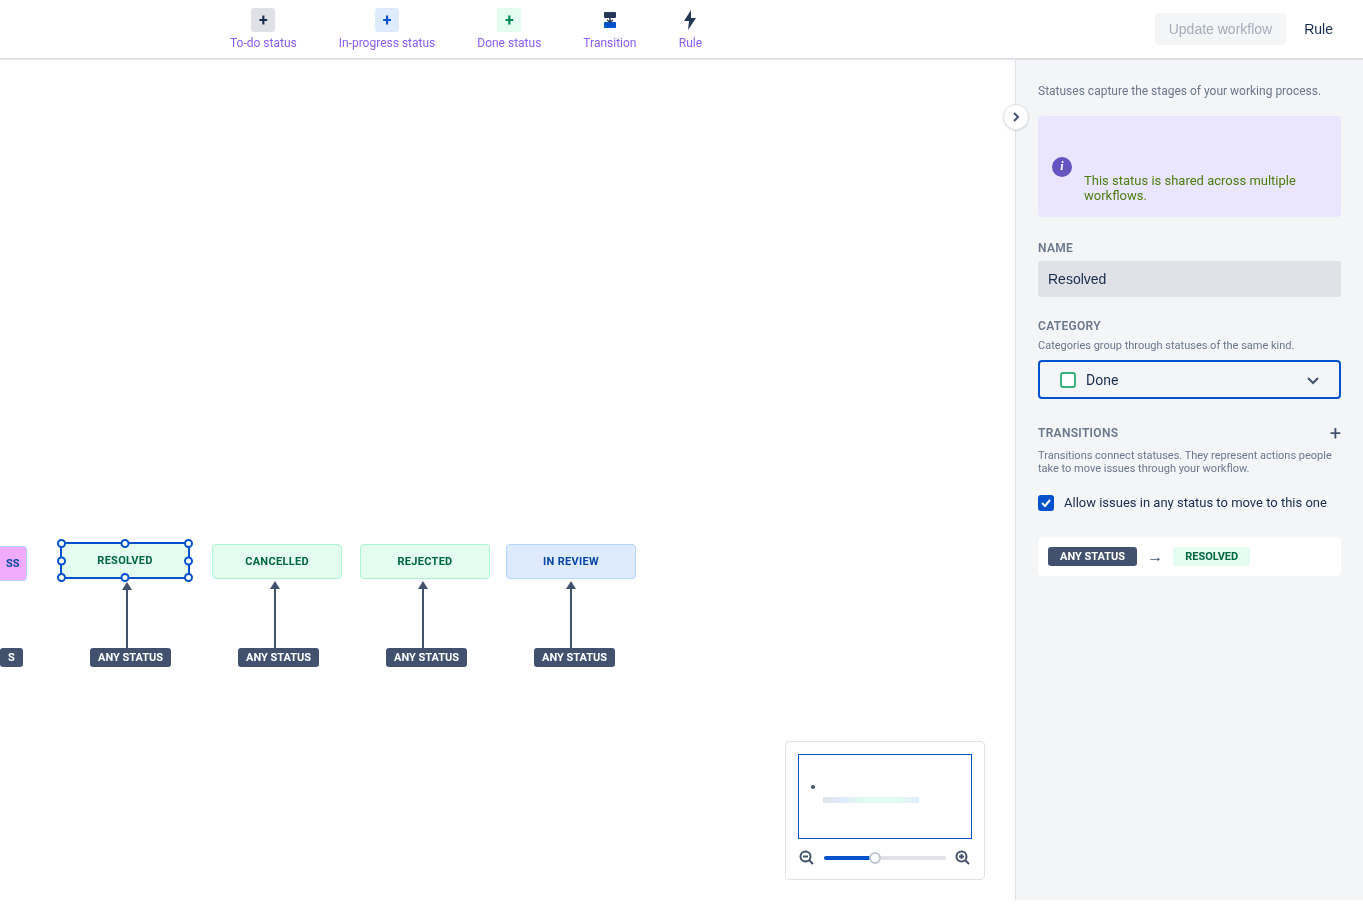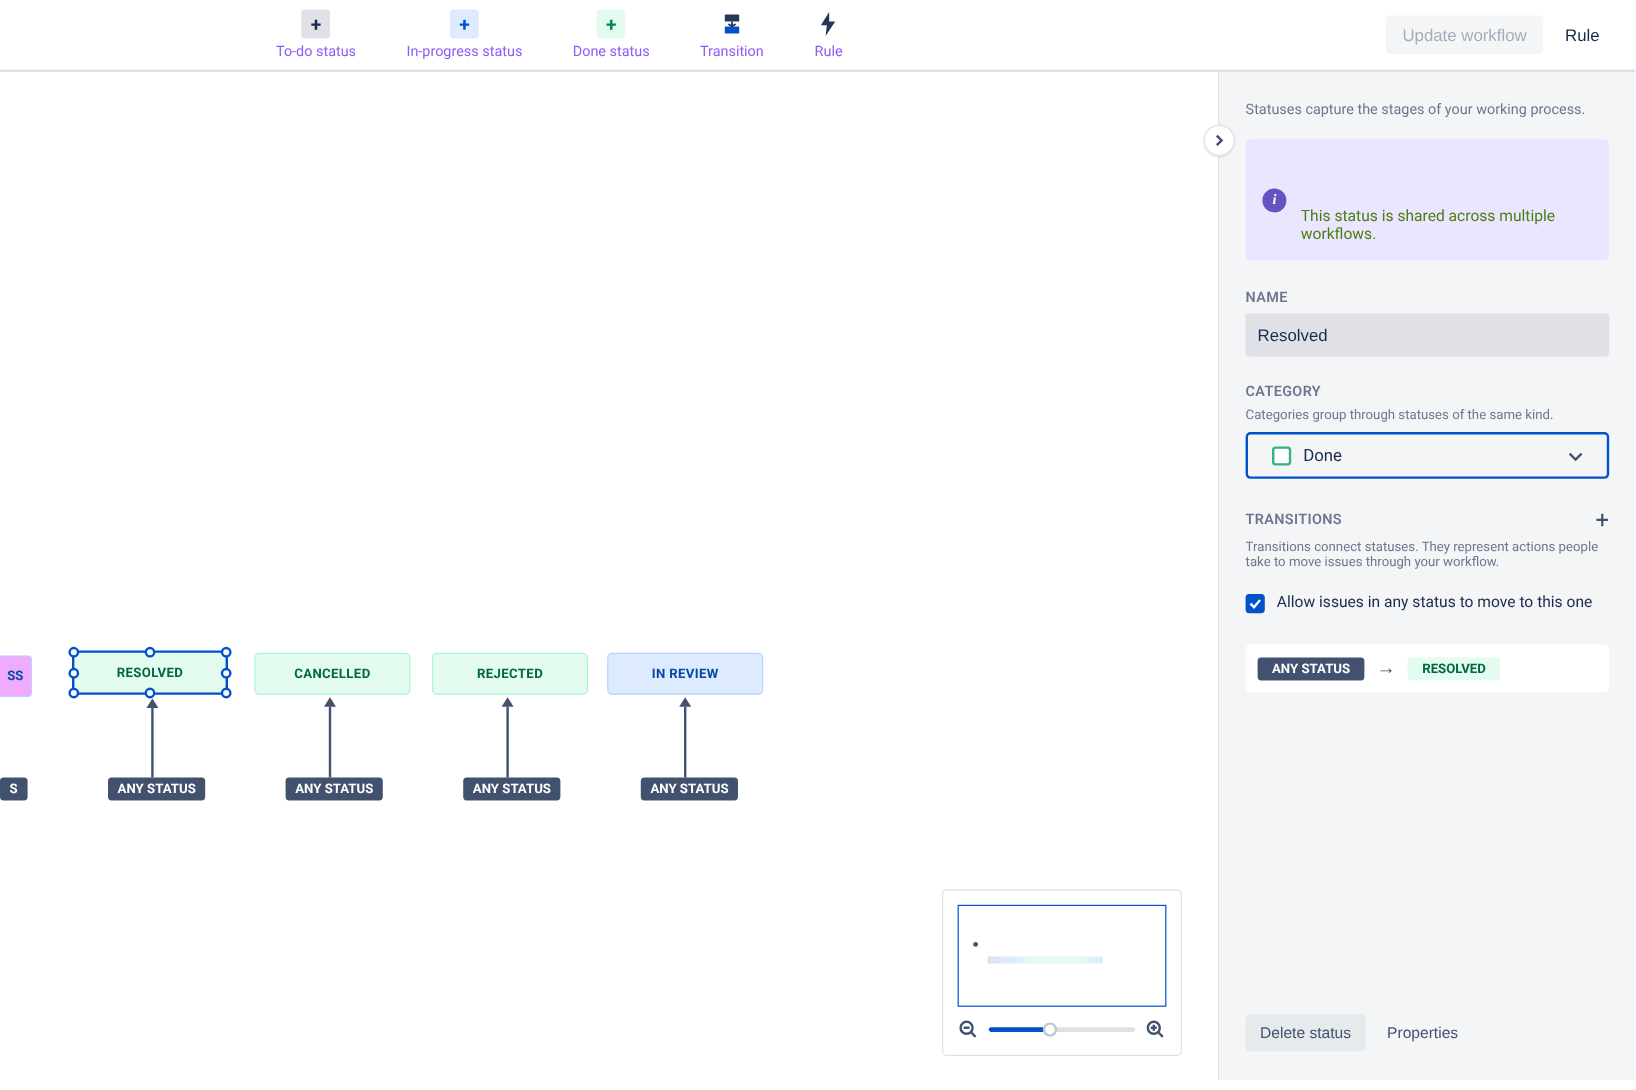--- a/index.html
+++ b/index.html
@@ -231,18 +231,14 @@
             <path d="M1 5 L4 8 L9 2" stroke="#fff" stroke-width="2" fill="none"></path>
           </svg>
       </div>
       <div class="checkbox-label">Allow issues in any status to move to this one</div>
     </div>
     <div class="transition-card">
       <span class="badge-from">ANY STATUS</span>
       <span class="arrow-between">→</span>
       <span class="badge-to">RESOLVED</span>
     </div>
-    <div class="panel-footer">
-      <button class="footer-btn">Delete status</button>
-      <button class="footer-btn secondary">Properties</button>
-    </div>
   </div>
 </div>
 
 </body></html>

